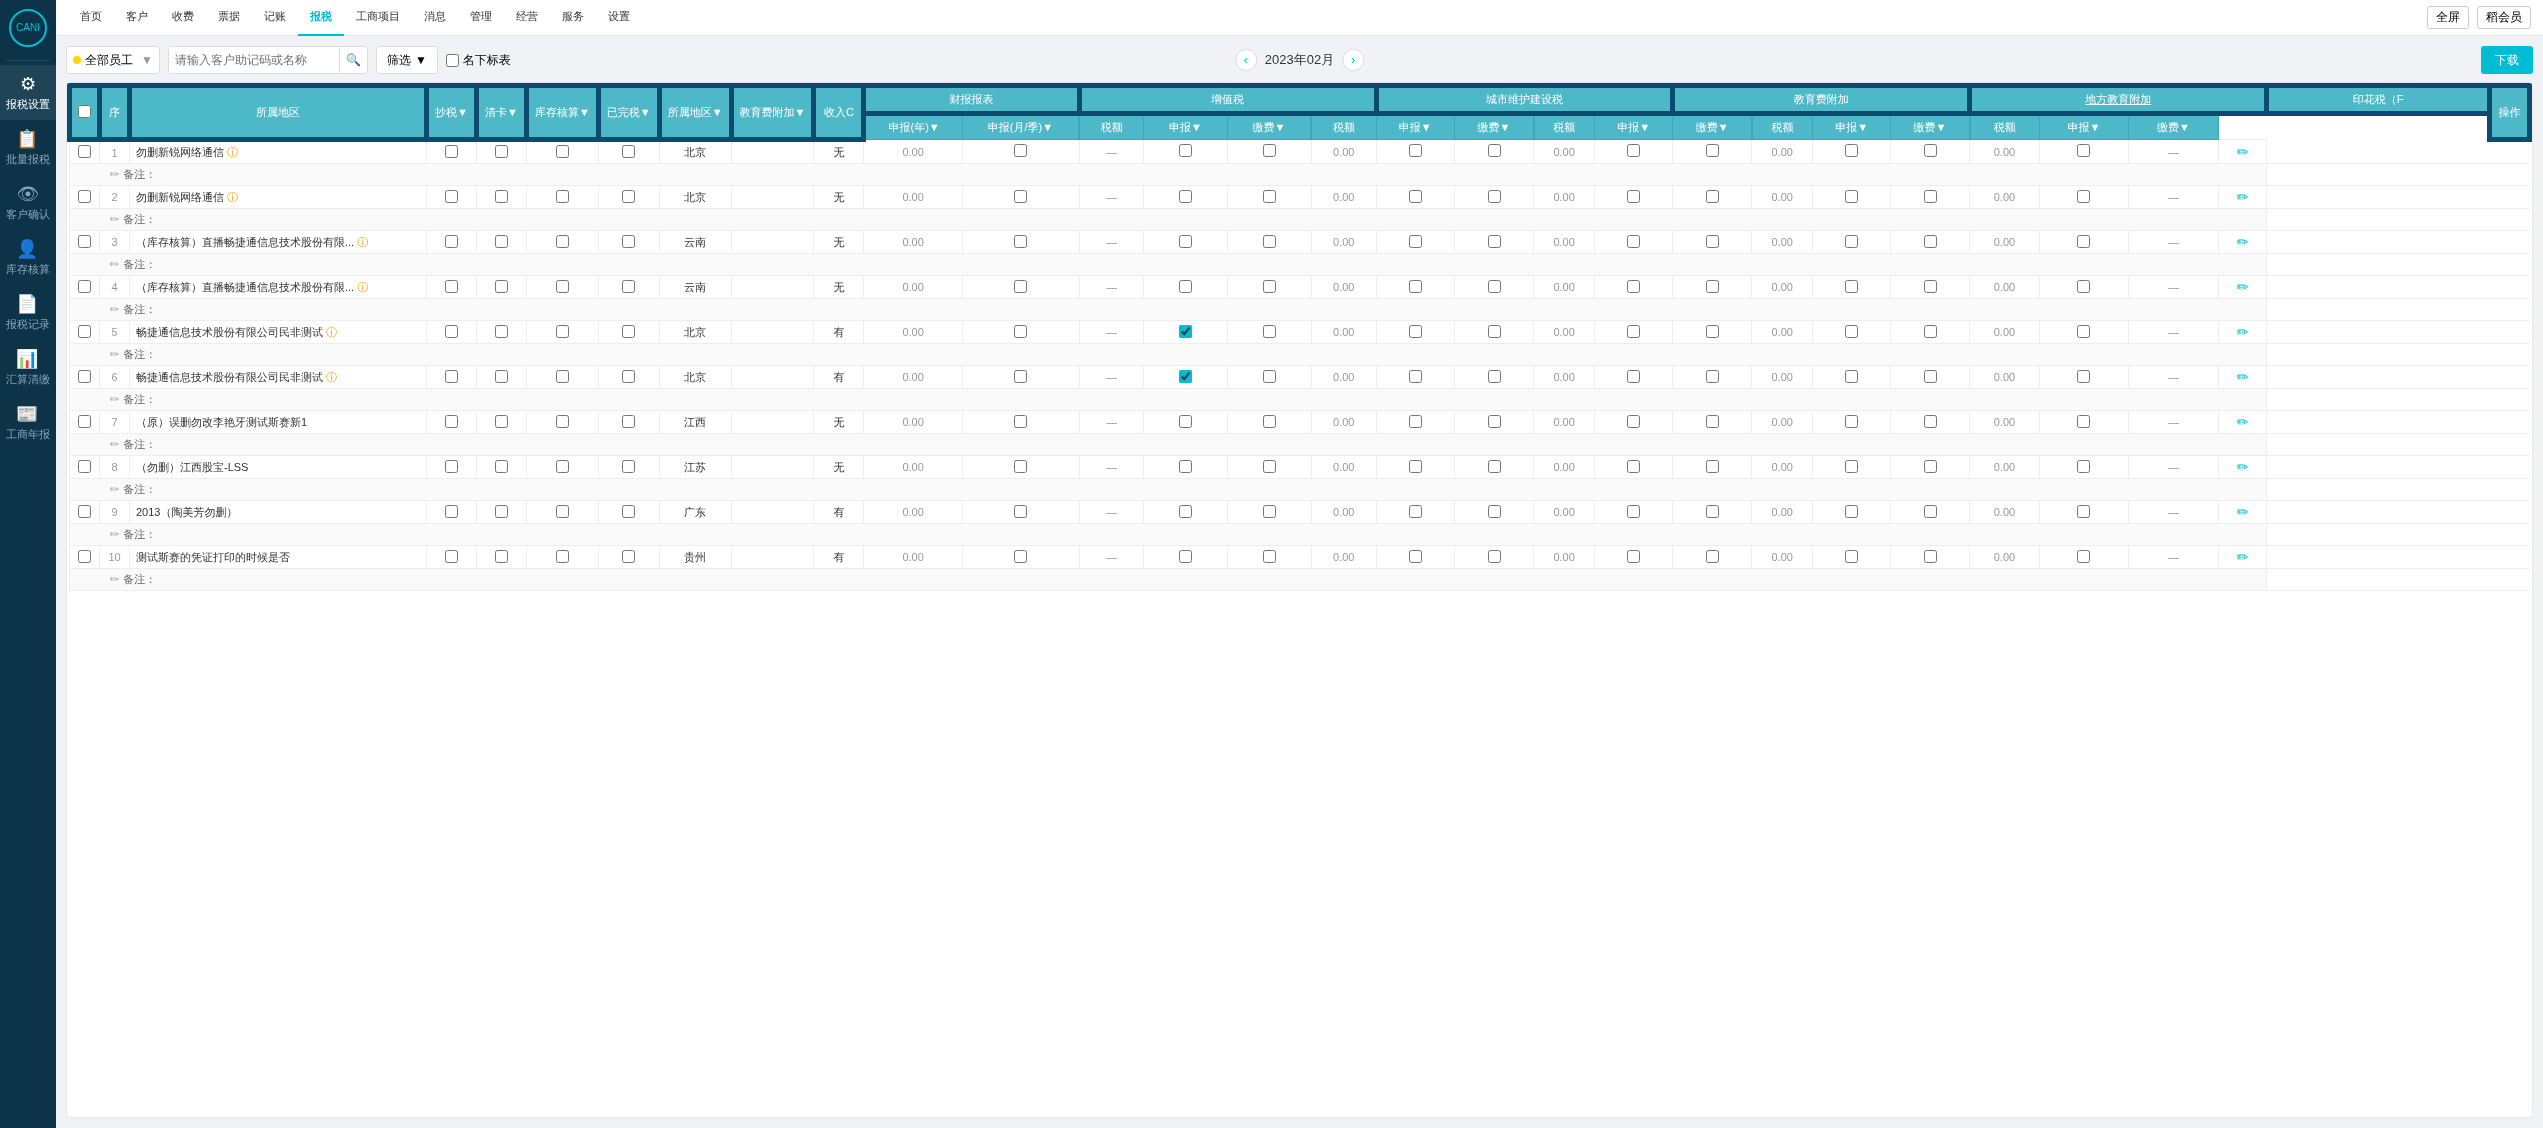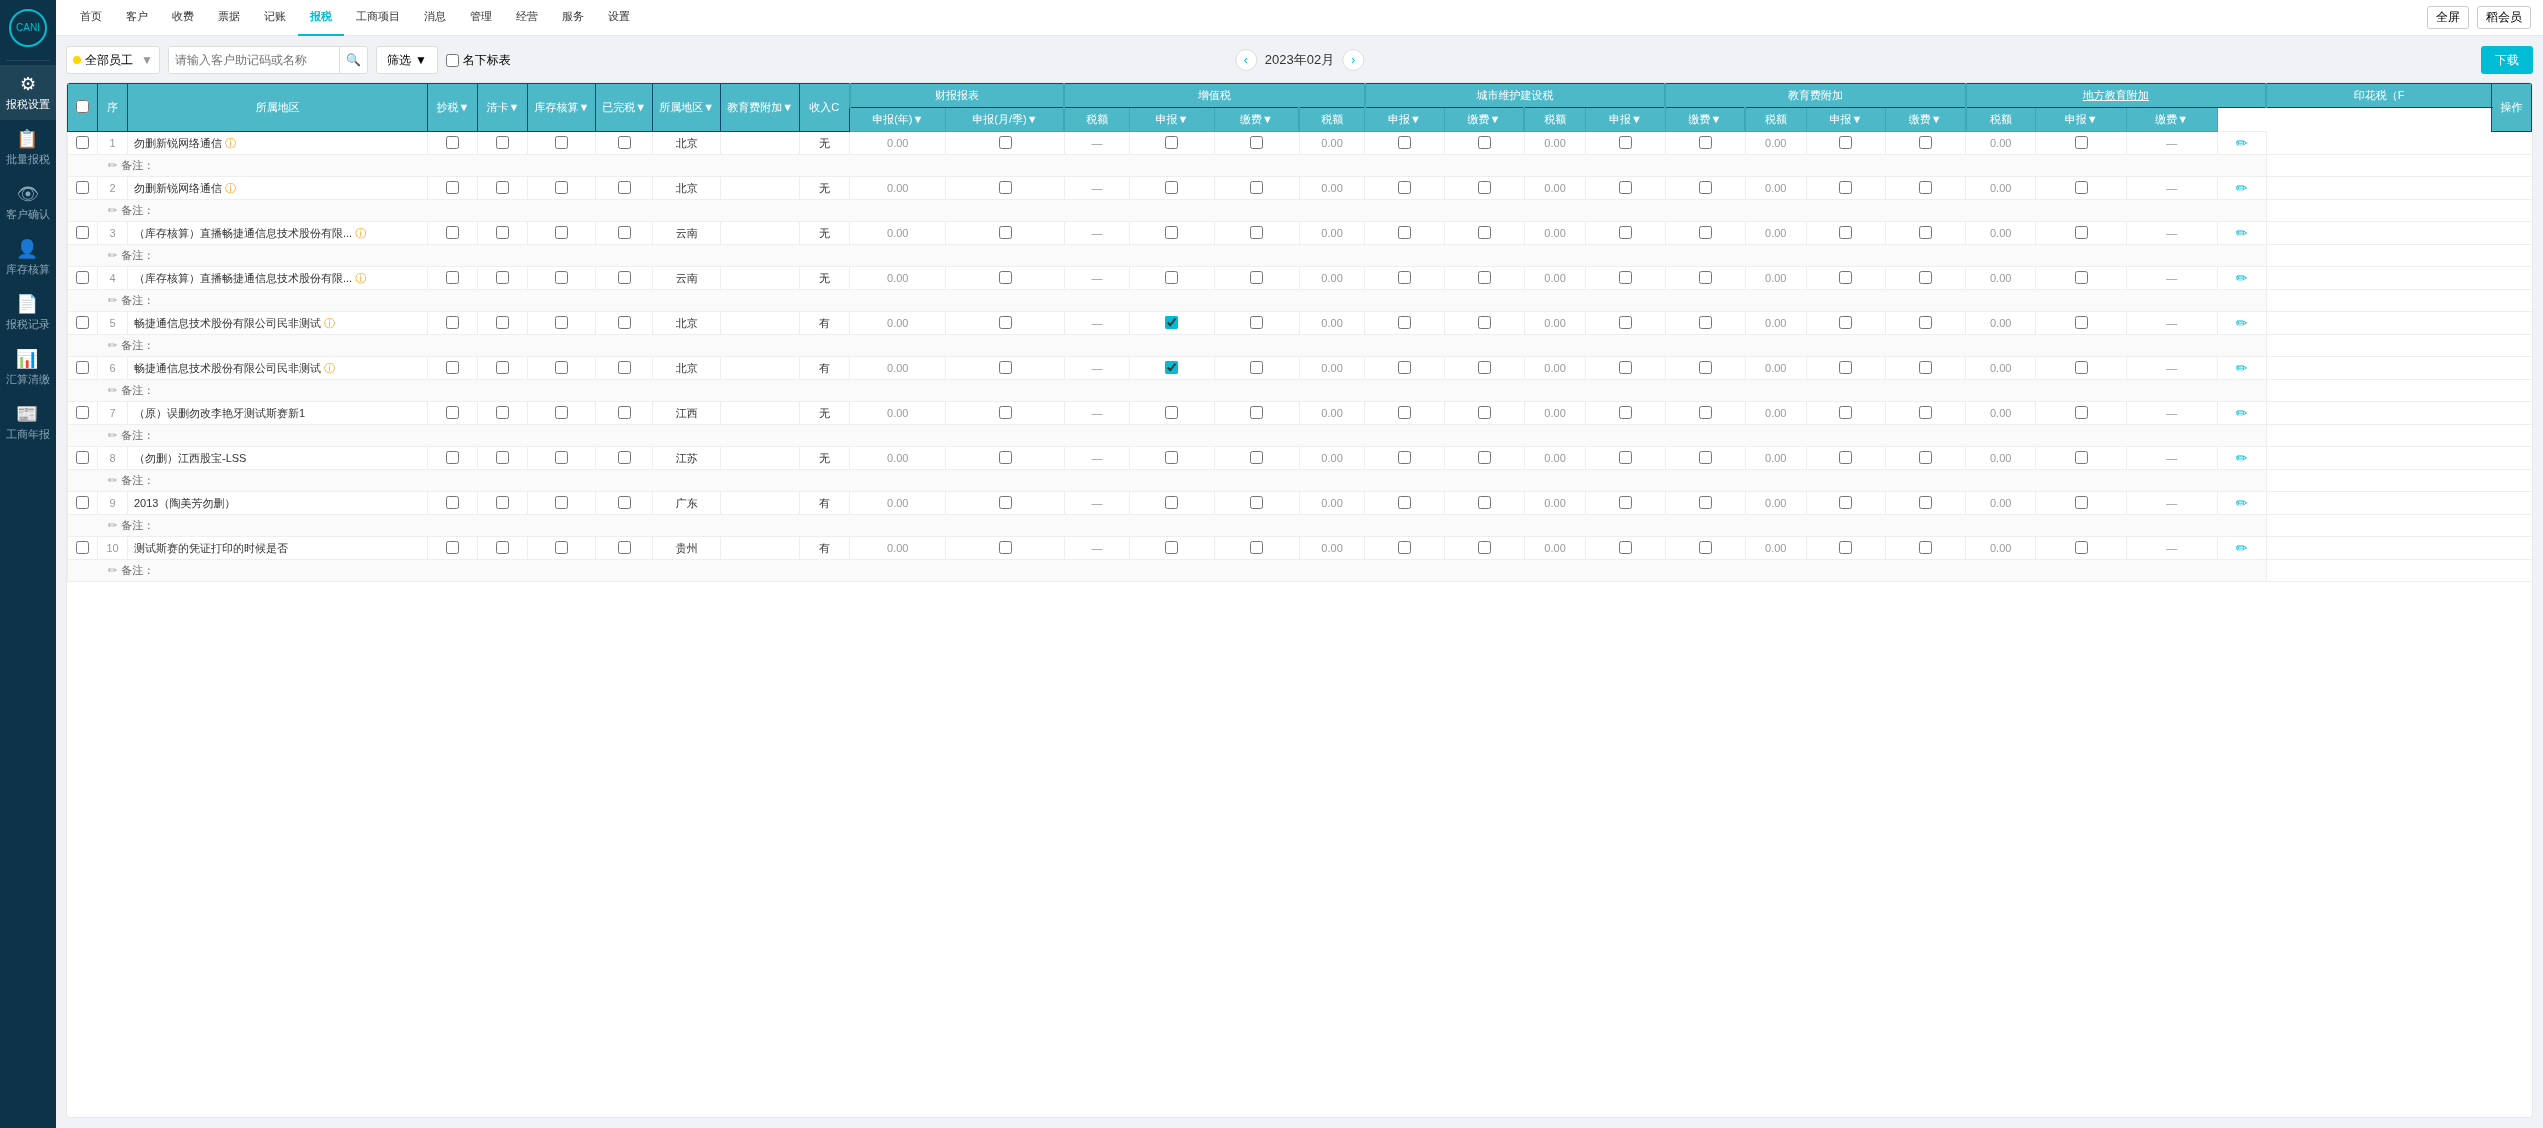--- a/index.html
+++ b/index.html
@@ -253,21 +253,21 @@
       min-width: 100%;
     }
 
     
     .thead-row1 th {
       background: #4db8c8;
       color: #fff;
       font-weight: normal;
       font-size: 11px;
       padding: 4px 6px;
-      border: 1px solid #0c4a6e;
+      border: 5px solid #0c4a6e;
       text-align: center;
       white-space: nowrap;
       margin-top: 40px;
     }
     .thead-row2 th {
       background: #4db8c8;
       color: #fff;
       font-weight: normal;
       font-size: 11px;
       padding: 4px 6px;

